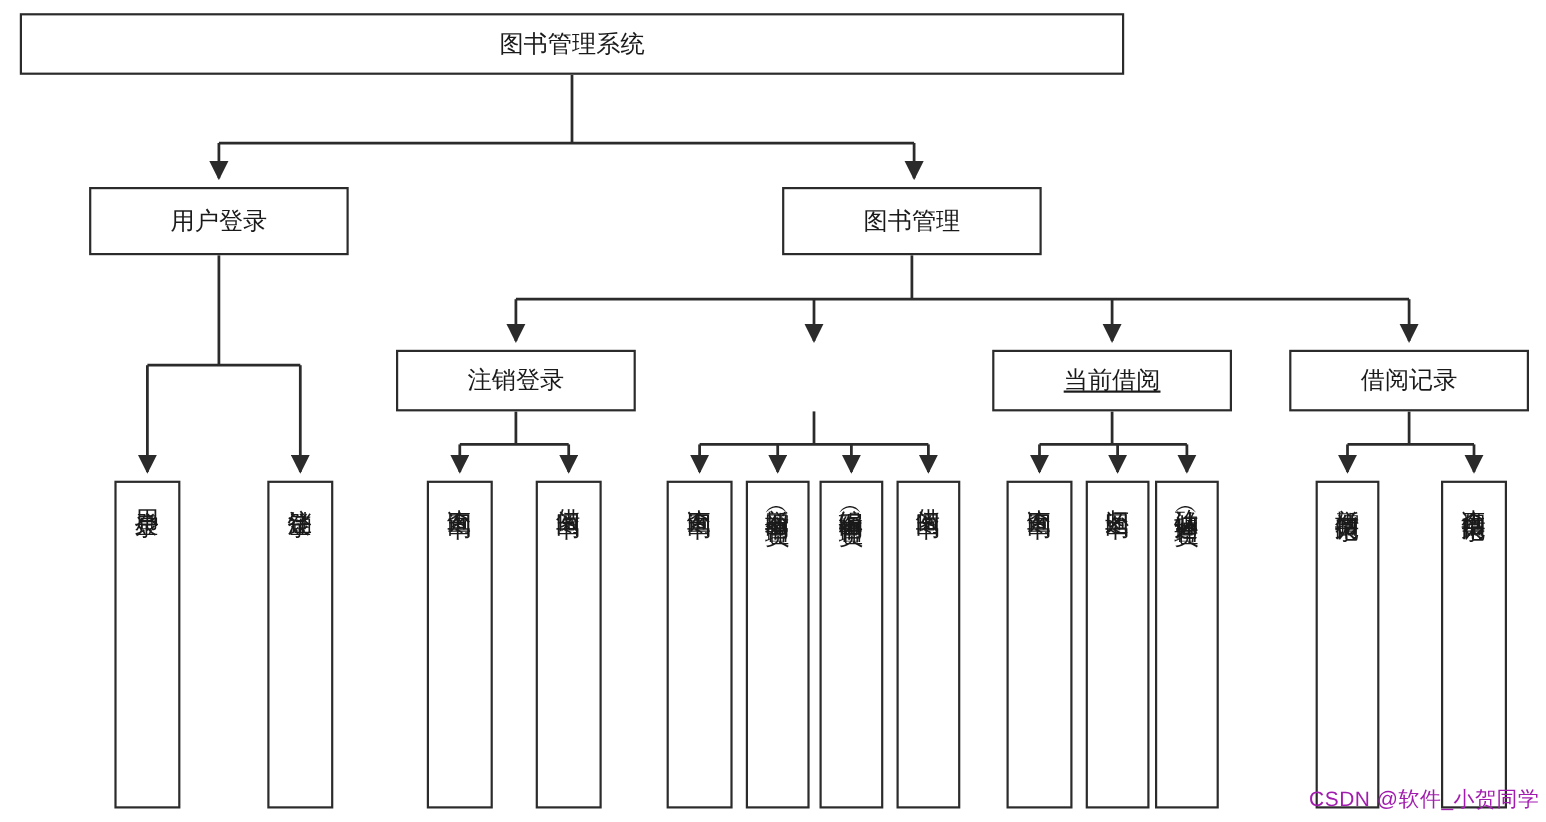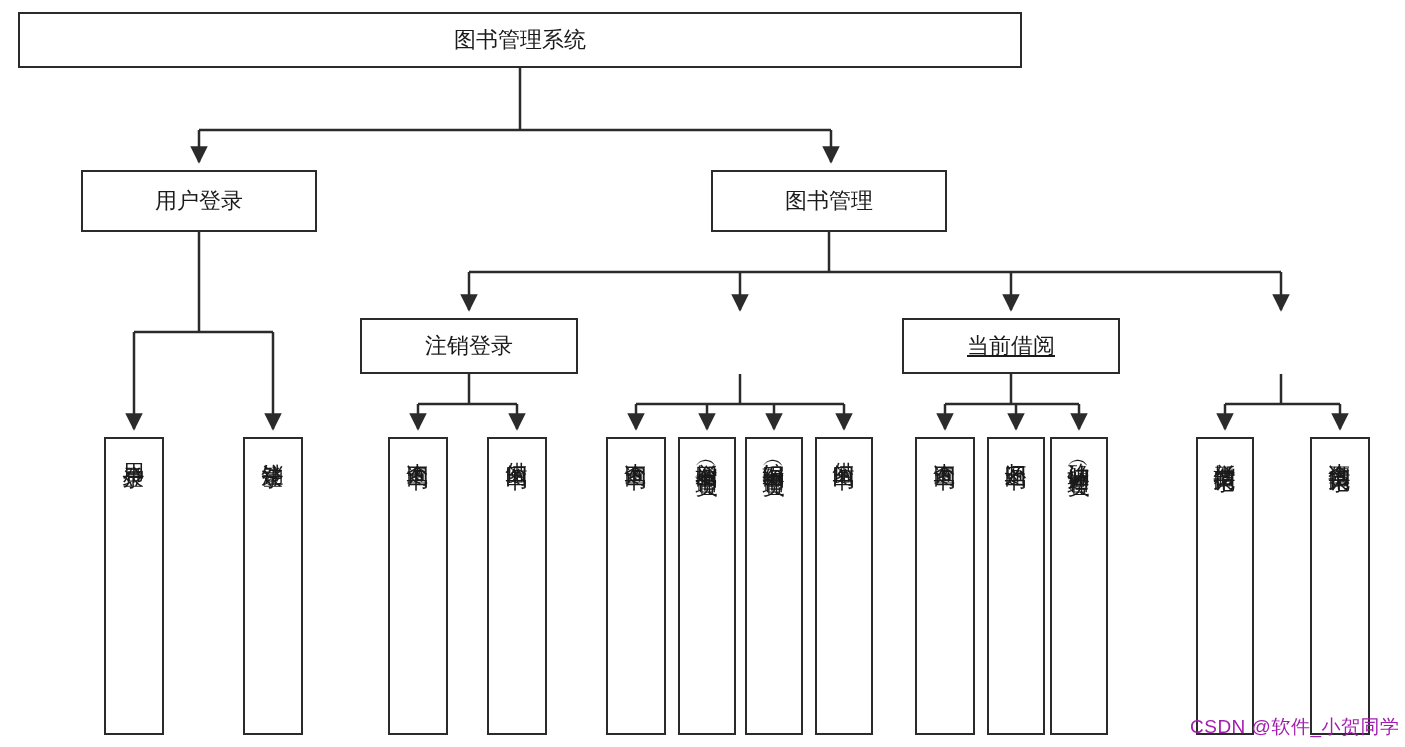--- a/index.html
+++ b/index.html
@@ -128,20 +128,23 @@
   <div class="node horiz" style="left:711px; top:170px; width:236px; height:62px;">
     <span class="node-label">图书管理</span>
   </div>
 
   <div class="node horiz" style="left:360px; top:318px; width:218px; height:56px;">
     <span class="node-label">注销登录</span>
   </div>
   <div class="node horiz" style="left:902px; top:318px; width:218px; height:56px;text-decoration:underline;">
     <span class="node-label">当前借阅</span>
   </div>
+  <div class="node horiz" style="left:1172px; top:318px; width:218px; height:56px;">
+    <span class="node-label">借阅记录</span>
+  </div>
 
   <div class="node vert" style="left:104px; top:437px; width:60px; height:298px;">
     <span class="node-label">用户登录</span>
   </div>
   <div class="node vert" style="left:243px; top:437px; width:60px; height:298px;">
     <span class="node-label">注销登录</span>
   </div>
 
   <div class="node vert" style="left:388px; top:437px; width:60px; height:298px;">
     <span class="node-label">查询图书</span>

